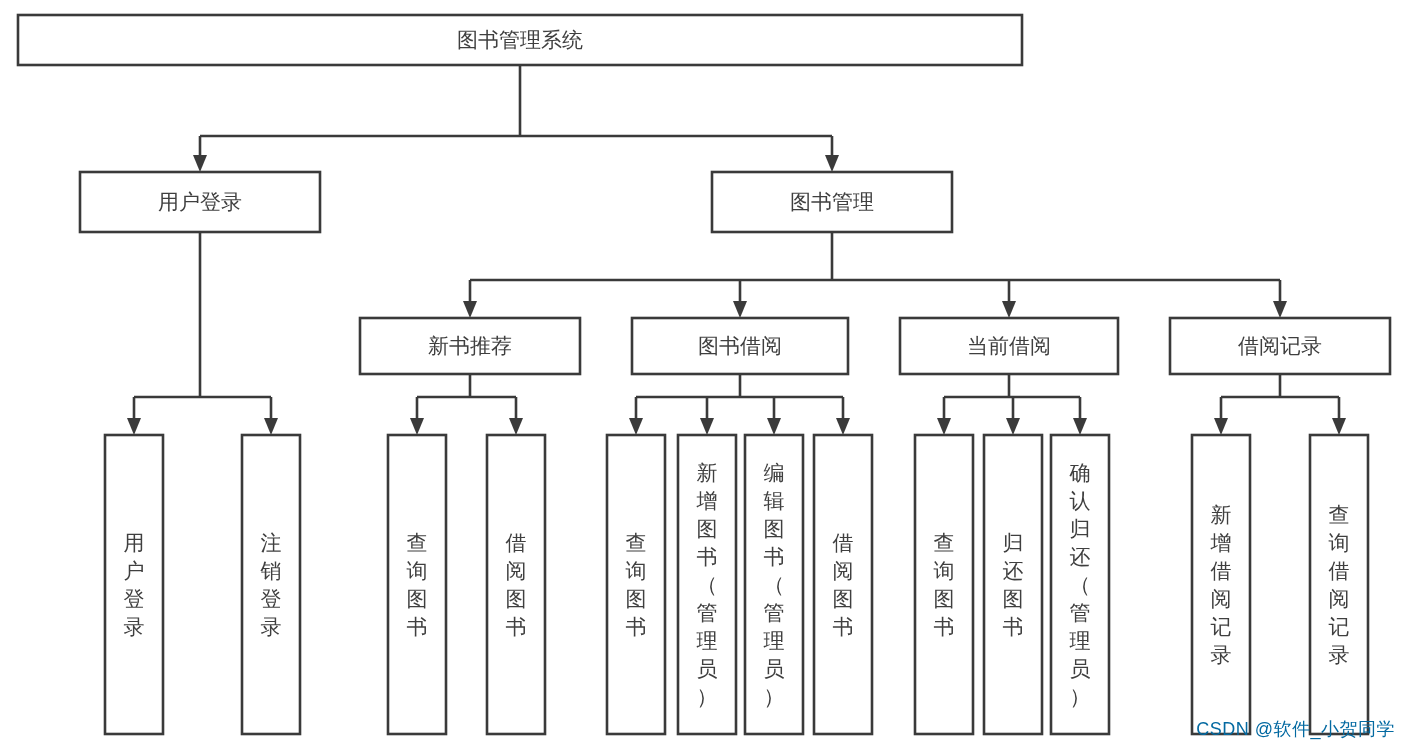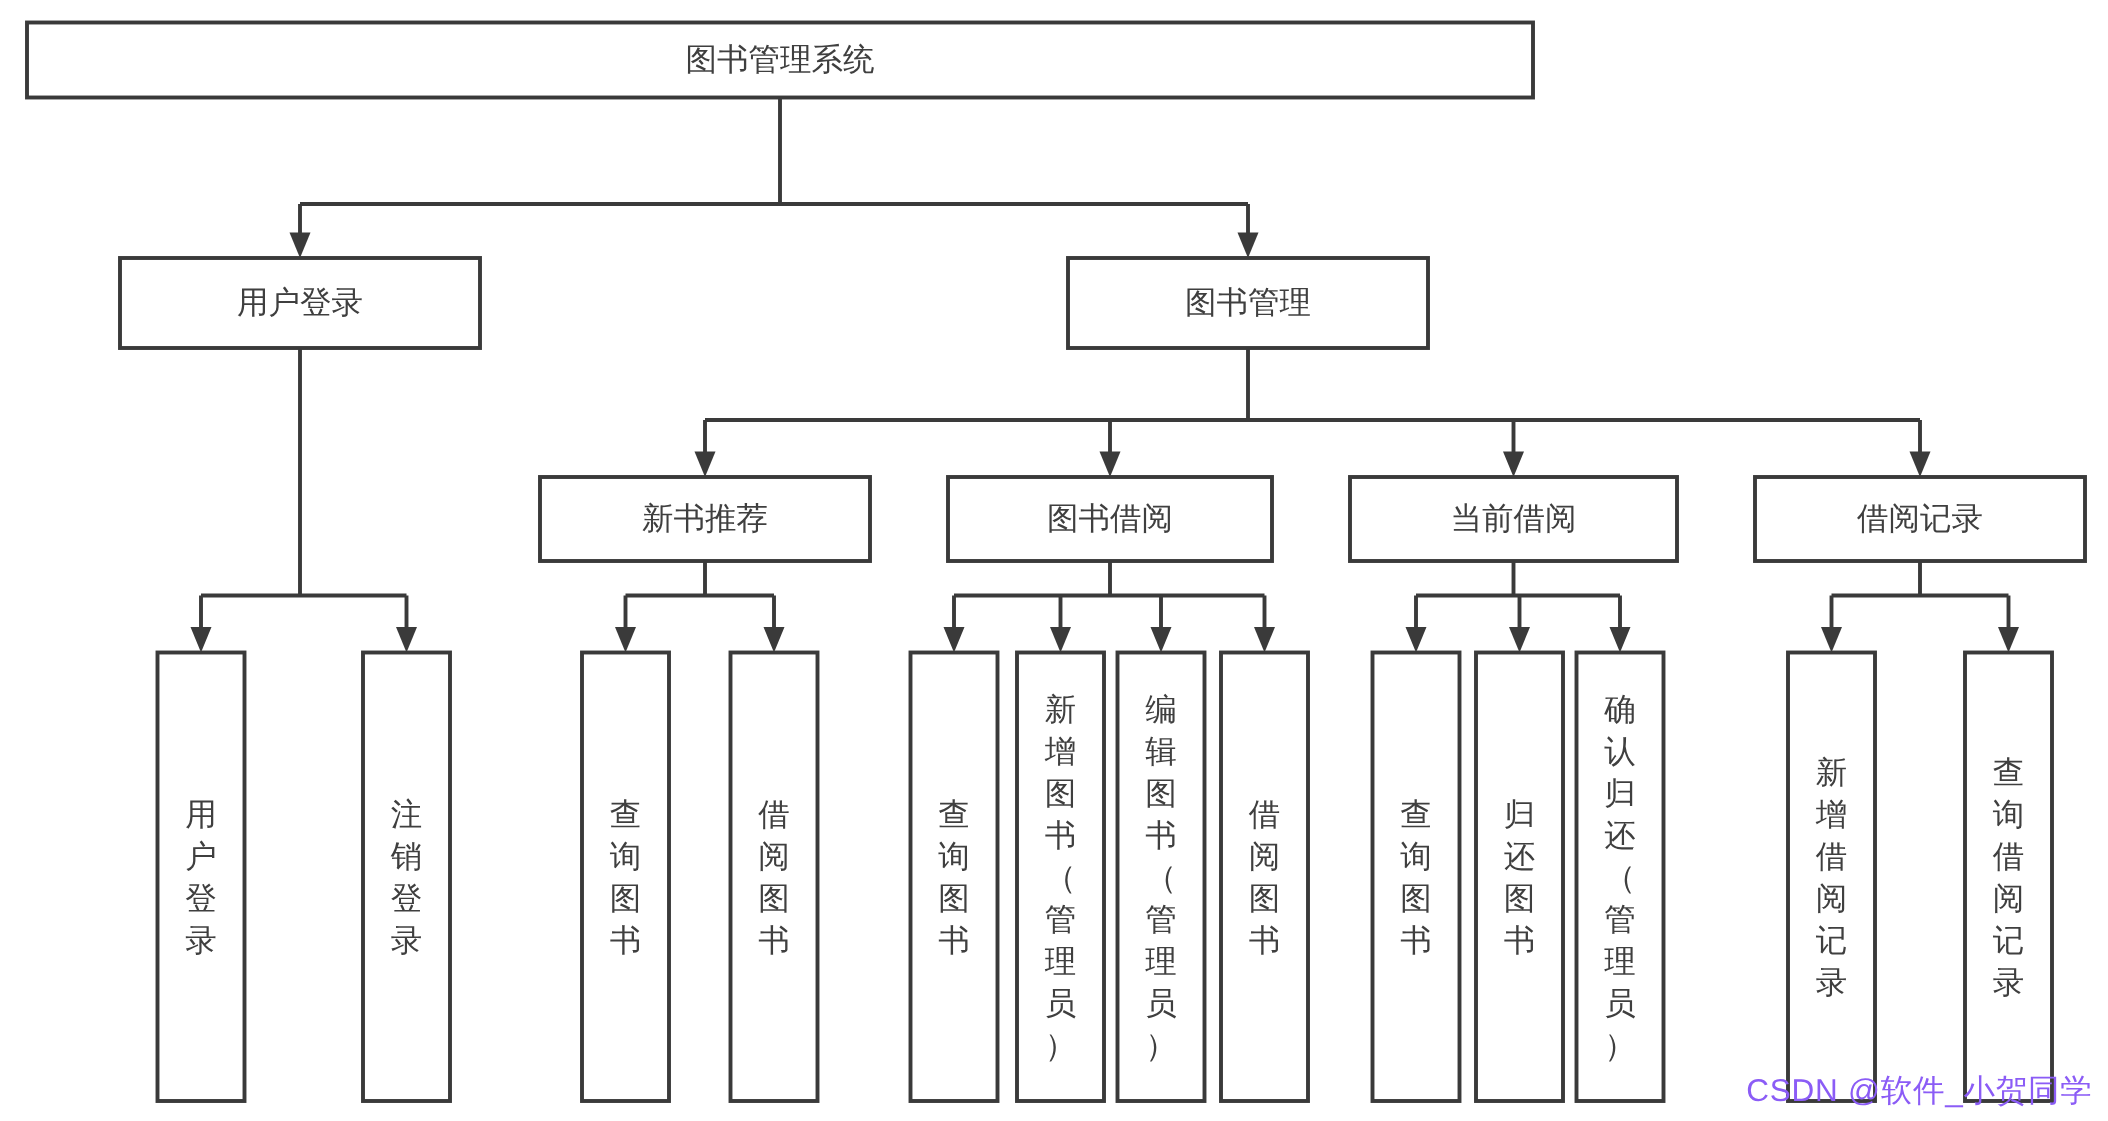--- a/index.html
+++ b/index.html
@@ -59,22 +59,22 @@
     fill: #3f3f3f;
     font-family: "Liberation Sans", "DejaVu Sans", sans-serif;
     font-size: 21px;
     text-anchor: middle;
   }
   .watermark-text {
     position: absolute;
     right: 10px;
     bottom: 6px;
     font-family: "Liberation Sans", "DejaVu Sans", sans-serif;
-    font-size: 21px;
-    color: #8b5cf6;
+    font-size: 18px;
+    color: #0369a1;
     white-space: nowrap;
     letter-spacing: 0.5px;
     user-select: none;
   }
 </style>
 </head>
 <body>
 
 <div id="diagram-root">
   <svg class="diagram-canvas" viewBox="0 0 1405 747">

